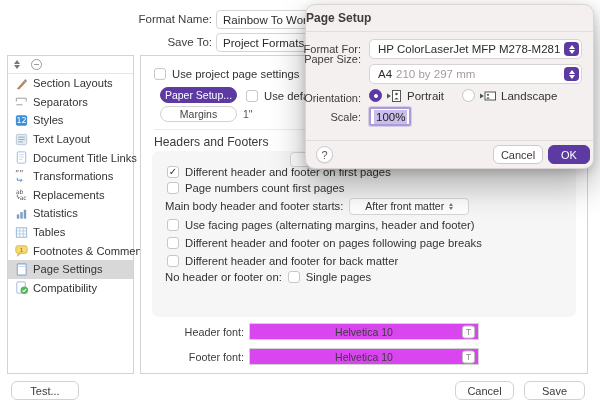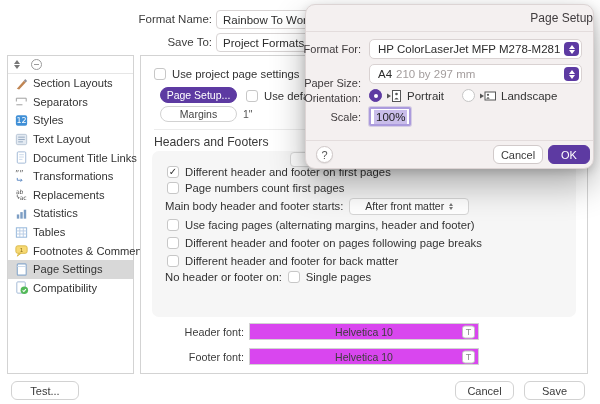--- a/index.html
+++ b/index.html
@@ -47,21 +47,21 @@
   .mini-stepper .tri{border-left-width:2.5px;border-right-width:2.5px;}
   .mini-stepper .up{border-bottom-width:3px;}
   .mini-stepper .dn{border-top-width:3px;}
   .fontfield{position:absolute;background:#d946ef;border:1px solid #d2d2d2;display:flex;align-items:center;justify-content:center;
              font-size:10.5px;color:#3c3c3c;box-sizing:border-box;}
   .tbtn{width:13px;height:13px;border:1px solid #c0c0c0;border-radius:3px;display:flex;align-items:center;justify-content:center;
         font-size:9px;color:#8a8a8a;background:#fff;position:absolute;right:3px;top:50%;transform:translateY(-50%);box-sizing:border-box;}
   
   .dialog{position:absolute;left:305px;top:4px;width:289px;height:165px;background:#f4f0f0;border:1px solid #dcd4d4;border-radius:10px;
           box-shadow:0 16px 34px rgba(0,0,0,.30),0 3px 10px rgba(0,0,0,.16);box-sizing:border-box;z-index:10;}
-  .dlg-title{position:absolute;top:6px;left:0;right:0;text-align:right;font-size:12px;font-weight:normal;color:#403c3e;}
+  .dlg-title{position:absolute;top:6px;left:0;right:0;text-align:left;font-size:12px;font-weight:bold;color:#403c3e;}
   .dlg-div{position:absolute;left:0;right:0;height:1px;background:#e3dcdc;}
   .dlg-lbl{position:absolute;right:232px;font-size:11px;color:#3f3b3d;white-space:nowrap;}
   .dlg-field{position:absolute;left:63px;width:213px;height:20px;background:#fff;border:1px solid #d9d2d2;border-radius:5px;
              display:flex;align-items:center;padding:0 24px 0 8px;font-size:11.5px;color:#2c2c2c;box-sizing:border-box;white-space:nowrap;overflow:hidden;}
   .pstep{position:absolute;right:2px;top:2px;width:15px;height:14px;background:#5d3aa2;border-radius:4px;
          display:flex;flex-direction:column;align-items:center;justify-content:center;gap:1px;}
   .gray-detail{color:#a39d9d;margin-left:4px;}
   .scale-field{position:absolute;left:63px;top:102px;width:42px;height:19px;background:#fff;border:2px solid #ab9bdd;border-radius:2px;
                box-shadow:0 0 0 1px rgba(123,99,190,.25);display:flex;align-items:center;padding-left:3px;box-sizing:border-box;font-size:11.5px;color:#222;}
   .scale-field .hl{background:#c9bdea;padding:1px 2px;}
@@ -185,21 +185,21 @@
     </div>
   </div>
 
   <div class="main">
     <div class="hrow" style="left:13px;top:10px;">
       <span class="cb"></span>
       <span>Use project page settings</span>
     </div>
 
     <div class="btn purple pill" style="left:19px;top:31px;width:77px;height:16px;">
-      <span>Page Setup...</span>
+      <span>Paper Setup...</span>
     </div>
     <div class="hrow" style="left:105px;top:33px;height:13px;">
       <span class="cb"></span>
       <span>Use default p</span>
     </div>
 
     <div class="btn pill" style="left:19px;top:50px;width:77px;height:16px;color:#444;">
       <span>Margins</span>
     </div>
     <div class="lbl" style="left:102px;top:52px;font-size:10.5px;color:#555;">1"</div>
@@ -274,21 +274,21 @@
 
     <div class="dlg-lbl" style="top:38px;">Format For:</div>
     <div class="dlg-field" style="top:34px;">
       <span>HP ColorLaserJet MFP M278-M281</span>
       <span class="pstep">
           <span class="tri w up"></span>
           <span class="tri w dn"></span>
         </span>
     </div>
 
-    <div class="dlg-lbl" style="top:72px;">Paper Size:</div>
+    <div class="dlg-lbl" style="top:48px;">Paper Size:</div>
     <div class="dlg-field" style="top:59px;">
       <span>A4</span>
       <span class="gray-detail">210 by 297 mm</span>
       <span class="pstep">
           <span class="tri w up"></span>
           <span class="tri w dn"></span>
         </span>
     </div>
 
     <div class="dlg-lbl" style="top:87px;">Orientation:</div>

